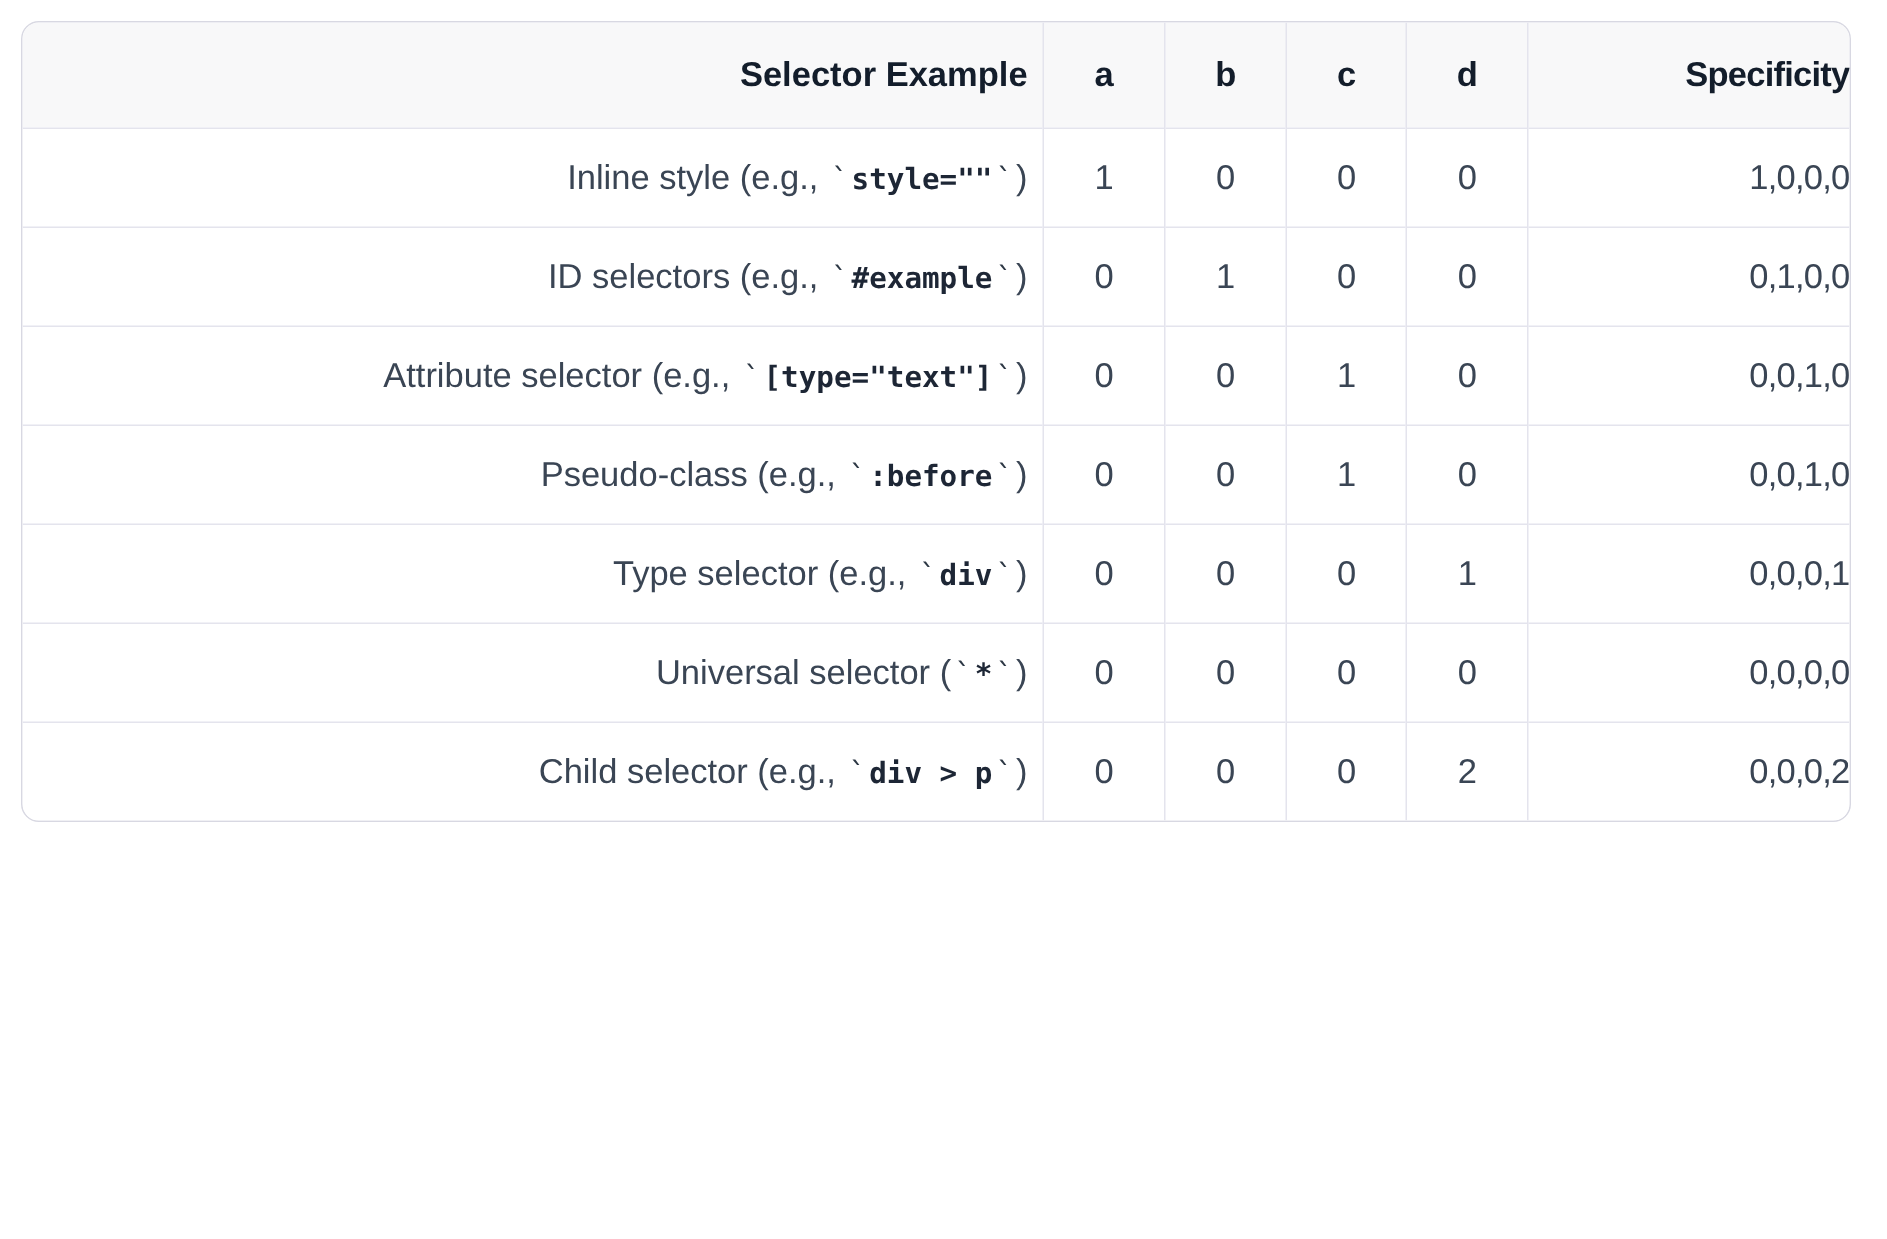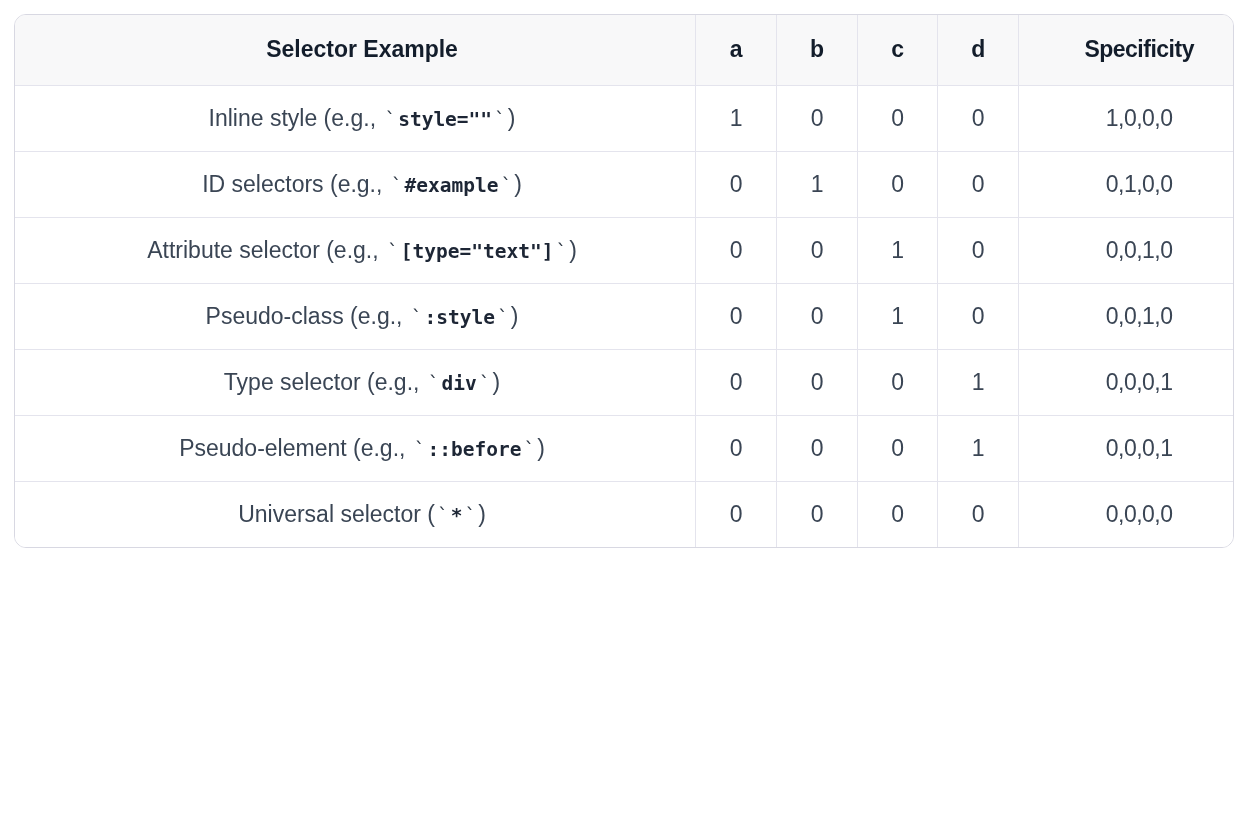--- a/index.html
+++ b/index.html
@@ -41,23 +41,23 @@
     height: 66px;
     font-size: 23px;
     font-weight: normal;
     color: #3a4554;
     vertical-align: middle;
     border-top: 1px solid #e4e4ed;
   }
   th:not(:first-child), td:not(:first-child) {
     border-left: 1px solid #e4e4ed;
   }
-  th.selector, td.selector { text-align: center; padding-left: 24px; padding-right: 10px; }
+  th.selector, td.selector { text-align: right; padding-left: 24px; padding-right: 10px; }
   th.num, td.num { text-align: center; }
-  th.spec, td.spec { text-align: center; padding-left: 26px; letter-spacing: -0.5px; }
+  th.spec, td.spec { text-align: right; padding-left: 26px; letter-spacing: -0.5px; }
 
   .code {
     font-family: "DejaVu Sans Mono", monospace;
     font-weight: bold;
     font-size: 19.5px;
     color: #1d2635;
   }
   .tick {
     font-family: "DejaVu Sans Mono", monospace;
     font-weight: normal;
@@ -109,47 +109,47 @@
           </tr>
           <tr>
             <td class="selector"><span class="pre">Attribute selector (e.g., </span><span class="tick">`</span><span class="code">[type="text"]</span><span class="tick">`</span><span class="post">)</span></td>
             <td class="num">0</td>
             <td class="num">0</td>
             <td class="num">1</td>
             <td class="num">0</td>
             <td class="spec">0,0,1,0</td>
           </tr>
           <tr>
-            <td class="selector"><span class="pre">Pseudo-class (e.g., </span><span class="tick">`</span><span class="code">:style</span><span class="tick">`</span><span class="post">)</span></td>
+            <td class="selector"><span class="pre">Pseudo-class (e.g., </span><span class="tick">`</span><span class="code">:before</span><span class="tick">`</span><span class="post">)</span></td>
             <td class="num">0</td>
             <td class="num">0</td>
             <td class="num">1</td>
             <td class="num">0</td>
             <td class="spec">0,0,1,0</td>
           </tr>
           <tr>
             <td class="selector"><span class="pre">Type selector (e.g., </span><span class="tick">`</span><span class="code">div</span><span class="tick">`</span><span class="post">)</span></td>
             <td class="num">0</td>
             <td class="num">0</td>
             <td class="num">0</td>
             <td class="num">1</td>
             <td class="spec">0,0,0,1</td>
           </tr>
           <tr>
-            <td class="selector"><span class="pre">Pseudo-element (e.g., </span><span class="tick">`</span><span class="code">::before</span><span class="tick">`</span><span class="post">)</span></td>
-            <td class="num">0</td>
-            <td class="num">0</td>
-            <td class="num">0</td>
-            <td class="num">1</td>
-            <td class="spec">0,0,0,1</td>
-          </tr>
-          <tr>
             <td class="selector"><span class="pre">Universal selector (</span><span class="tick">`</span><span class="code">*</span><span class="tick">`</span><span class="post">)</span></td>
             <td class="num">0</td>
             <td class="num">0</td>
             <td class="num">0</td>
             <td class="num">0</td>
             <td class="spec">0,0,0,0</td>
           </tr>
+          <tr>
+            <td class="selector"><span class="pre">Child selector (e.g., </span><span class="tick">`</span><span class="code">div &gt; p</span><span class="tick">`</span><span class="post">)</span></td>
+            <td class="num">0</td>
+            <td class="num">0</td>
+            <td class="num">0</td>
+            <td class="num">2</td>
+            <td class="spec">0,0,0,2</td>
+          </tr>
         </tbody>
     </table>
   </div>
 </div>
 
 </body></html>

